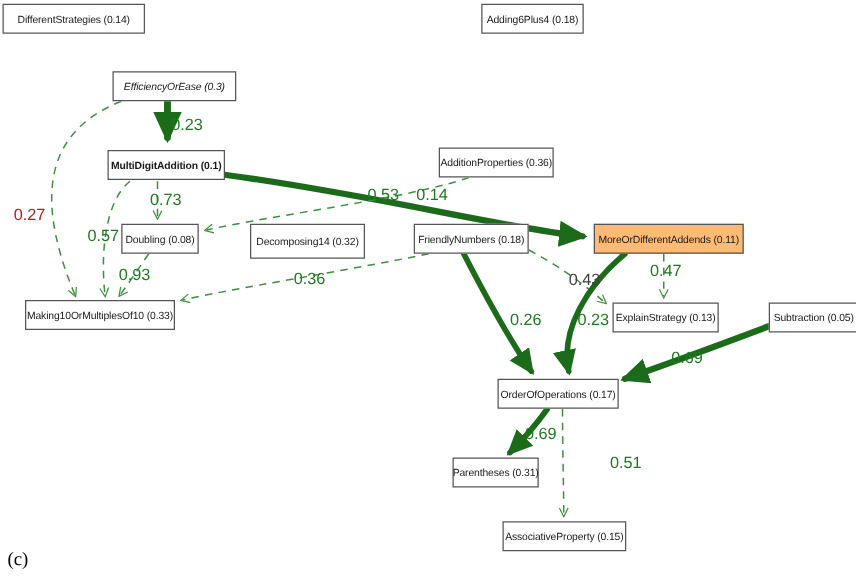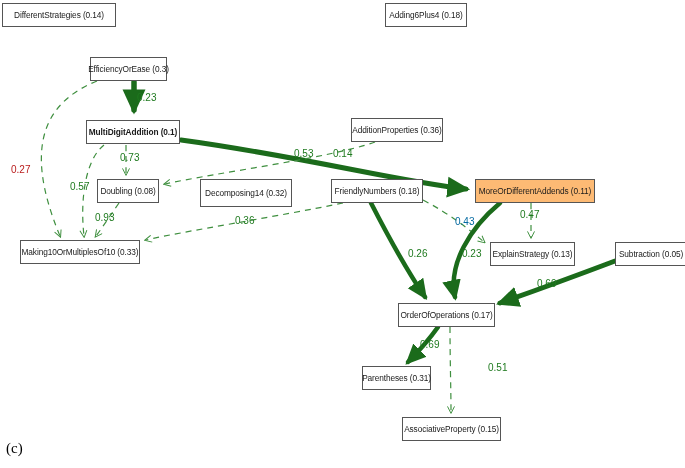--- a/index.html
+++ b/index.html
@@ -35,21 +35,21 @@
     display: flex;
     align-items: center;
     justify-content: center;
     white-space: nowrap;
     letter-spacing: -0.1px;
     z-index: 5;
   }
   .edge-label {
     position: absolute;
     color: #1f7a1f;
-    font-size: 10px;
+    font-size: 13px;
     font-family: "Liberation Sans", sans-serif;
     white-space: nowrap;
     z-index: 6;
     pointer-events: none;
   }
   .panel-caption {
     position: absolute;
     left: 6px;
     top: 440px;
     font-family: "Liberation Serif", serif;
@@ -87,21 +87,21 @@
         <path d="M 500,203 C 470,228 448,264 455,297" fill="none" stroke="#1b6b1b" stroke-width="4.5" stroke-linecap="round" marker-end="url(#arrow-solid)"></path>
         <path d="M 615,261 C 570,278 520,296 500,303" fill="none" stroke="#1b6b1b" stroke-width="5" stroke-linecap="round" marker-end="url(#arrow-solid)"></path>
         <path d="M 438,327 C 428,341 416,354 408,362" fill="none" stroke="#1b6b1b" stroke-width="4.5" stroke-linecap="round" marker-end="url(#arrow-solid)"></path>
         <path d="M 450,327 C 450,360 451,390 451,412" fill="none" stroke="#3f8f3f" stroke-width="1.2" stroke-linecap="butt" stroke-dasharray="6,5" marker-end="url(#arrow-dashed)"></path>
       </g>
   </svg>
 
   <div id="node-layer">
       <div class="node-box" style="left: 2px; top: 3px; width: 114px; height: 24px; border-color: rgb(85, 85, 85); background: rgb(255, 255, 255);">DifferentStrategies (0.14)</div>
       <div class="node-box" style="left: 385px; top: 3px; width: 82px; height: 24px; border-color: rgb(85, 85, 85); background: rgb(255, 255, 255);">Adding6Plus4 (0.18)</div>
-      <div class="node-box" style="left: 90px; top: 57px; width: 77px; height: 24px; border-color: rgb(85, 85, 85); background: rgb(255, 255, 255);">EfficiencyOrEase (0.3)</div>
+      <div class="node-box" style="left: 90px; top: 57px; width: 99px; height: 24px; border-color: rgb(85, 85, 85); background: rgb(255, 255, 255); font-style: italic;">EfficiencyOrEase (0.3)</div>
       <div class="node-box" style="left: 86px; top: 120px; width: 94px; height: 24px; border-color: rgb(85, 85, 85); background: rgb(255, 255, 255); font-weight: bold;">MultiDigitAddition (0.1)</div>
       <div class="node-box" style="left: 351px; top: 118px; width: 92px; height: 24px; border-color: rgb(85, 85, 85); background: rgb(255, 255, 255);">AdditionProperties (0.36)</div>
       <div class="node-box" style="left: 97px; top: 179px; width: 62px; height: 24px; border-color: rgb(85, 85, 85); background: rgb(255, 255, 255);">Doubling (0.08)</div>
       <div class="node-box" style="left: 200px; top: 179px; width: 92px; height: 28px; border-color: rgb(85, 85, 85); background: rgb(255, 255, 255);">Decomposing14 (0.32)</div>
       <div class="node-box" style="left: 331px; top: 179px; width: 92px; height: 24px; border-color: rgb(85, 85, 85); background: rgb(255, 255, 255);">FriendlyNumbers (0.18)</div>
       <div class="node-box" style="left: 475px; top: 179px; width: 120px; height: 24px; border-color: rgb(85, 85, 85); background: #fdba74;">MoreOrDifferentAddends (0.11)</div>
       <div class="node-box" style="left: 20px; top: 240px; width: 120px; height: 24px; border-color: rgb(85, 85, 85); background: rgb(255, 255, 255);">Making10OrMultiplesOf10 (0.33)</div>
       <div class="node-box" style="left: 490px; top: 242px; width: 85px; height: 24px; border-color: rgb(85, 85, 85); background: rgb(255, 255, 255);">ExplainStrategy (0.13)</div>
       <div class="node-box" style="left: 615px; top: 242px; width: 72px; height: 24px; border-color: rgb(85, 85, 85); background: rgb(255, 255, 255);">Subtraction (0.05)</div>
       <div class="node-box" style="left: 398px; top: 303px; width: 97px; height: 24px; border-color: rgb(85, 85, 85); background: rgb(255, 255, 255);">OrderOfOperations (0.17)</div>
@@ -111,21 +111,21 @@
   <div id="label-layer">
       <div class="edge-label" style="left: 137px; top: 92px; color: rgb(31, 122, 31);">0.23</div>
       <div class="edge-label" style="left: 11px; top: 164px; color: #b91c1c;">0.27</div>
       <div class="edge-label" style="left: 120px; top: 152px; color: rgb(31, 122, 31);">0.73</div>
       <div class="edge-label" style="left: 70px; top: 181px; color: rgb(31, 122, 31);">0.57</div>
       <div class="edge-label" style="left: 294px; top: 148px; color: rgb(31, 122, 31);">0.53</div>
       <div class="edge-label" style="left: 95px; top: 212px; color: rgb(31, 122, 31);">0.93</div>
       <div class="edge-label" style="left: 333px; top: 148px; color: rgb(31, 122, 31);">0.14</div>
       <div class="edge-label" style="left: 235px; top: 215px; color: rgb(31, 122, 31);">0.36</div>
       <div class="edge-label" style="left: 408px; top: 248px; color: rgb(31, 122, 31);">0.26</div>
-      <div class="edge-label" style="left: 455px; top: 216px; color: #0369a1;">0.43</div>
+      <div class="edge-label" style="left: 455px; top: 216px; color: #404040;">0.43</div>
       <div class="edge-label" style="left: 520px; top: 209px; color: rgb(31, 122, 31);">0.47</div>
       <div class="edge-label" style="left: 462px; top: 248px; color: rgb(31, 122, 31);">0.23</div>
       <div class="edge-label" style="left: 537px; top: 278px; color: rgb(31, 122, 31);">0.69</div>
       <div class="edge-label" style="left: 420px; top: 339px; color: rgb(31, 122, 31);">0.69</div>
       <div class="edge-label" style="left: 444px; top: 362px; color: rgb(31, 122, 31); margin-left: 44px;">0.51</div>
     </div>
 
   <div class="panel-caption">(c)</div>
 </div>
 

